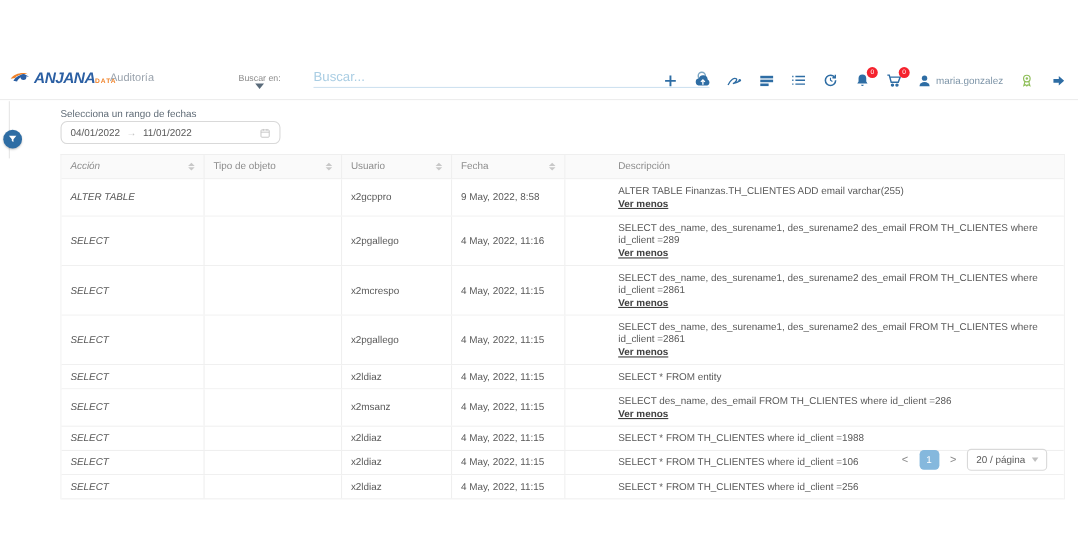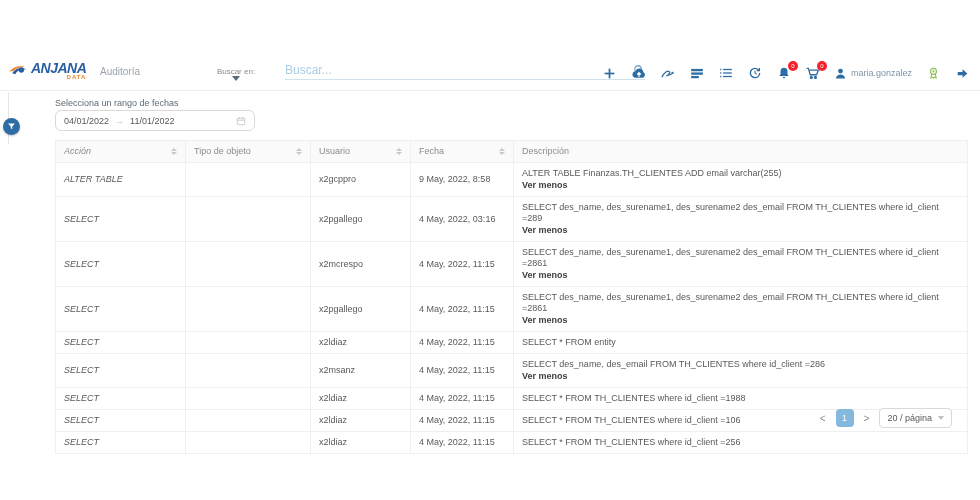--- a/index.html
+++ b/index.html
@@ -4,21 +4,21 @@
 <style>
   * { margin:0; padding:0; box-sizing:border-box; }
   html,body { width:980px; height:500px; background:#fff; overflow:hidden;
     font-family:"Liberation Sans", sans-serif; }
   .page { position:relative; width:980px; height:500px; background:#fff; }
 
   
   .header { position:absolute; top:55px; left:0; width:980px; height:36px;
     border-bottom:1px solid #ededed; background:#fff; }
   .logo { position:absolute; left:8px; top:5px; display:flex; align-items:center; gap:3px; }
-  .logo-text { display:flex; flex-direction:column; line-height:1;align-items:flex-end; }
+  .logo-text { display:flex; flex-direction:row; line-height:1;align-items:flex-end; }
   .logo-name { font-size:14px; font-weight:bold; font-style:italic; color:#2b5fa3; letter-spacing:-.5px; }
   .logo-sub { font-size:6px; font-weight:bold; color:#f0832a; letter-spacing:1px; align-self:flex-end; margin-top:-1px; }
   .page-title { position:absolute; left:100px; top:11px; font-size:10px; color:#9aa3ad; }
   .scope-select { position:absolute; left:205px; top:12px; width:62px; display:flex;
     align-items:center; justify-content:space-between; cursor:pointer;flex-direction:column; }
   .scope-label { font-size:8px; color:#8c8c8c; }
   .caret-dn { width:0; height:0; border-left:4px solid transparent; border-right:4px solid transparent;
     border-top:5px solid #5a6b7a; }
   .search-wrap { position:absolute; left:285px; top:8px; width:360px; display:flex;
     align-items:center; border-bottom:1px solid #cfe2f0; padding-bottom:2px; }
@@ -57,23 +57,23 @@
   .t-cell:last-child { border-right:none; }
   .c-accion { width:130px;font-style:italic; } .c-tipo { width:125px; } .c-user { width:100px; }
   .c-fecha { width:103px; } .c-desc { flex:1; }
   .t-head .t-cell { color:#8c8c8c; padding:5px 8px; }
   .head-inner { display:flex; align-items:center; justify-content:space-between; width:100%; cursor:pointer; }
   .sorter { display:inline-flex; flex-direction:column; gap:1px; }
   .s-up { width:0; height:0; border-left:3px solid transparent; border-right:3px solid transparent;
     border-bottom:3.5px solid #c8c8c8; }
   .s-dn { width:0; height:0; border-left:3px solid transparent; border-right:3px solid transparent;
     border-top:3.5px solid #c8c8c8; }
-  .c-desc { flex-direction:column; align-items:flex-start; justify-content:flex-end; gap:1px; }
+  .c-desc { flex-direction:column; align-items:flex-start; justify-content:flex-end; gap:1px;margin-left:40px; }
   .desc-line { color:#595959; }
-  .ver-menos { font-weight:bold; color:#404040; cursor:pointer; }
+  .ver-menos { font-weight:bold; color:#404040; cursor:pointer;text-decoration:underline; }
   .ver-menos:empty { display:none; }
 
   
   .pagination { position:absolute; right:28px; top:408px; display:flex; align-items:center;
     gap:8px; font-size:9px; color:#8c8c8c; }
   .pg-arrow { cursor:pointer; font-size:10px; color:#8c8c8c; padding:2px; }
   .pg-page { width:18px; height:18px; border-radius:4px; background:#85b8dd; color:#fff;
     display:flex; align-items:center; justify-content:center; cursor:pointer; }
   .pg-size { height:20px; border:1px solid #d9d9d9; border-radius:4px; display:flex;
     align-items:center; gap:6px; padding:0 7px; color:#595959; cursor:pointer; background:#fff; }
@@ -276,21 +276,21 @@
       <div class="t-cell c-fecha">9 May, 2022, 8:58</div>
       <div class="t-cell c-desc">
         <span class="desc-line">ALTER TABLE Finanzas.TH_CLIENTES ADD email varchar(255)</span>
         <span class="ver-menos">Ver menos</span>
       </div>
     </div>
     <div class="t-row">
       <div class="t-cell c-accion">SELECT</div>
       <div class="t-cell c-tipo"></div>
       <div class="t-cell c-user">x2pgallego</div>
-      <div class="t-cell c-fecha">4 May, 2022, 03:16</div>
+      <div class="t-cell c-fecha">4 May, 2022, 11:16</div>
       <div class="t-cell c-desc">
         <span class="desc-line">SELECT des_name, des_surename1, des_surename2 des_email FROM TH_CLIENTES where id_client =289</span>
         <span class="ver-menos">Ver menos</span>
       </div>
     </div>
     <div class="t-row">
       <div class="t-cell c-accion">SELECT</div>
       <div class="t-cell c-tipo"></div>
       <div class="t-cell c-user">x2mcrespo</div>
       <div class="t-cell c-fecha">4 May, 2022, 11:15</div>

